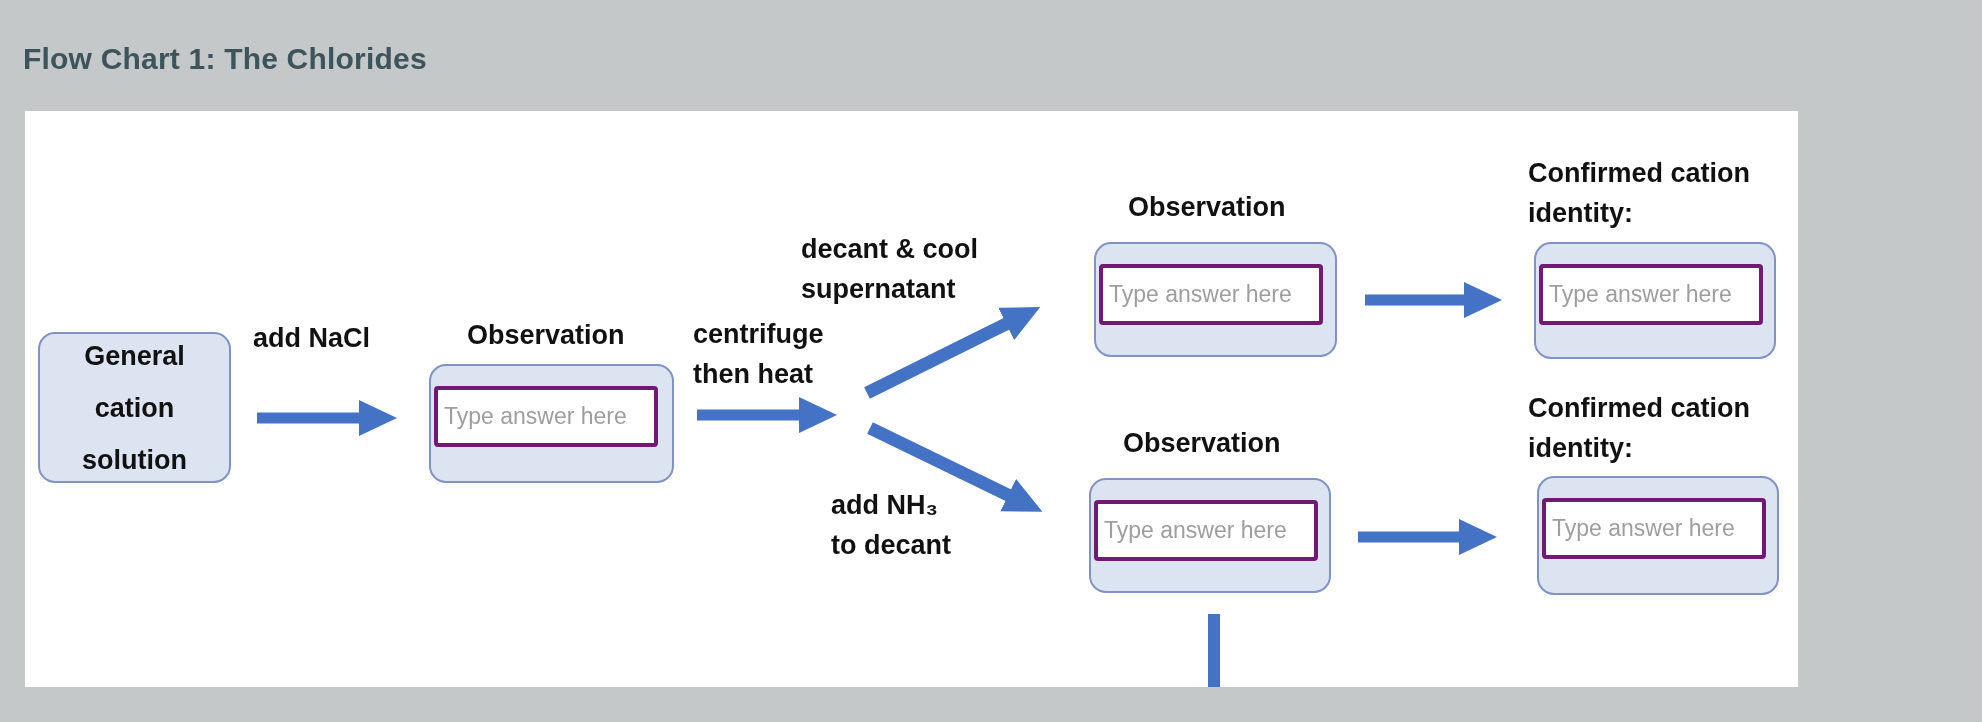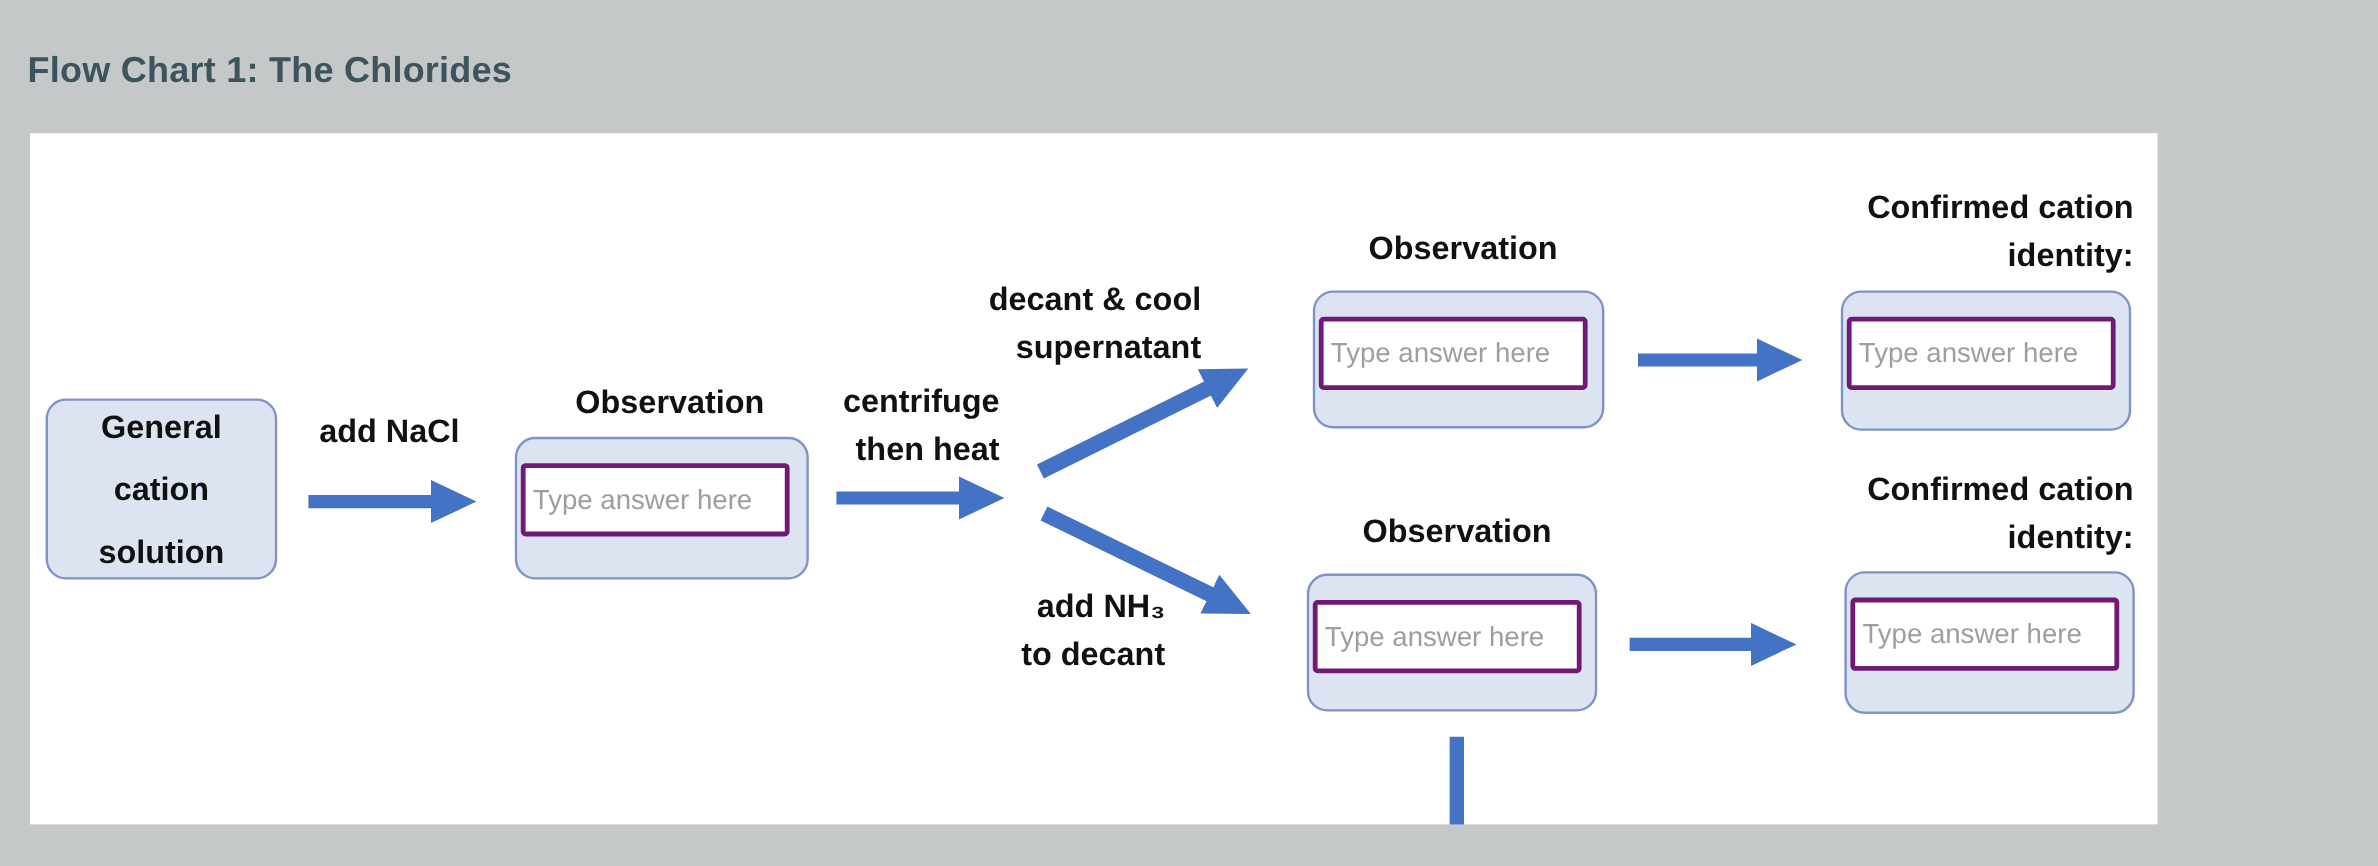--- a/index.html
+++ b/index.html
@@ -3,21 +3,21 @@
 <meta charset="utf-8">
 <style>
   html,body{margin:0;padding:0;}
   body{width:1982px;height:722px;overflow:hidden;font-family:"Liberation Sans",sans-serif;}
   .page{position:relative;width:1982px;height:722px;background:#c5c8c8;}
   .title{position:absolute;left:23px;top:42px;margin:0;font-size:30px;line-height:34px;
          font-weight:600;color:#3e545c;letter-spacing:0.2px;}
   .canvas{position:absolute;left:25px;top:111px;width:1773px;height:576px;background:#ffffff;}
   .arrows{position:absolute;left:0;top:0;width:1773px;height:576px;pointer-events:none;}
   .lbl{position:absolute;font-size:27px;font-weight:600;color:#111111;line-height:40px;
-       text-align:right;white-space:pre-line;}
+       text-align:left;white-space:pre-line;}
   .lbl.left{text-align:left;}
   .shape{position:absolute;background:#dce3f1;border:2.5px solid #8193c6;border-radius:17px;
          box-sizing:border-box;}
   .startbox{display:flex;align-items:center;justify-content:center;text-align:center;
             font-size:27px;font-weight:600;color:#111111;line-height:52px;white-space:pre-line;}
   .ans{position:absolute;left:3px;top:20px;width:224px;height:61px;box-sizing:border-box;
        background:#ffffff;border:4px solid #701a75;border-radius:4px;
        font-family:"Liberation Sans",sans-serif;font-size:23px;color:#555555;
        padding:0 4px 0 6px;outline:none;}
   .ans::placeholder{color:#9e9e9e;opacity:1;}
@@ -45,21 +45,21 @@
       <line x1="1333" y1="426" x2="1436" y2="426" stroke="#4472c4" stroke-width="11" marker-end="url(#ah)"></line>
       <line x1="1189" y1="503" x2="1189" y2="578" stroke="#4472c4" stroke-width="12"></line>
     </svg>
 
     <div class="shape startbox" style="left:13px;top:221px;width:193px;height:151px;">
       <span>General
 cation
 solution</span>
     </div>
 
-    <div class="lbl" style="left:228px;top:228px;width:130px;">add NaCl</div>
+    <div class="lbl" style="left:228px;top:207px;width:130px;">add NaCl</div>
     <div class="lbl" style="left:442px;top:204px;width:170px;">Observation</div>
     <div class="lbl" style="left:668px;top:203px;width:140px;">centrifuge
 then heat</div>
     <div class="lbl" style="left:776px;top:118px;width:200px;">decant &amp; cool
 supernatant</div>
     <div class="lbl" style="left:806px;top:374px;width:140px;">add NH₃
 to decant</div>
     <div class="lbl" style="left:1103px;top:76px;width:170px;">Observation</div>
     <div class="lbl" style="left:1503px;top:42px;width:250px;">Confirmed cation
 identity:</div>

